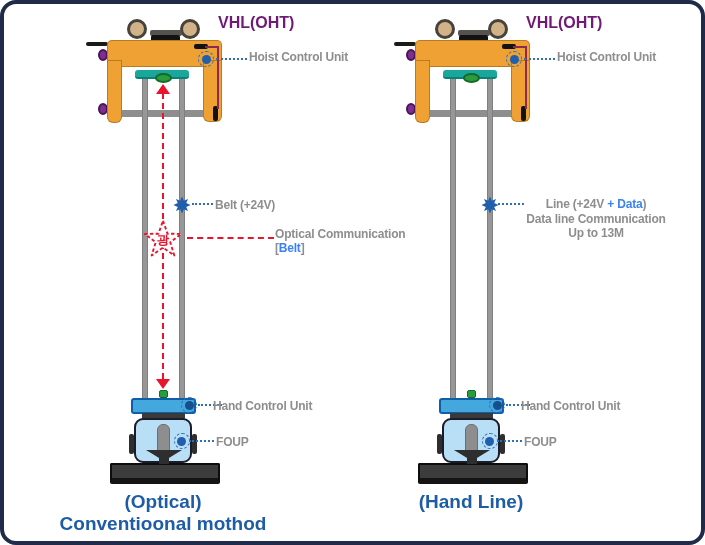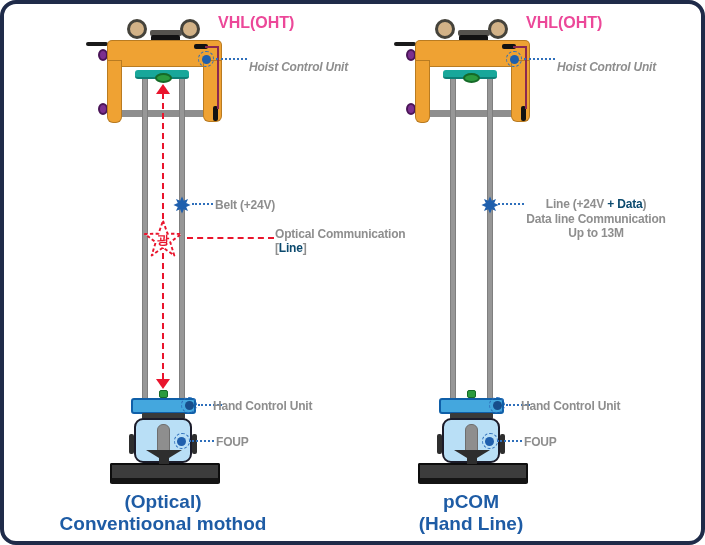--- a/index.html
+++ b/index.html
@@ -51,36 +51,36 @@
   .connector{left:142px;top:413px;width:43px;height:6px;background:#3A3A3A;border-radius:1px;}
   .base{left:110px;top:463px;width:110px;height:21px;background:#3C3C3C;border:2px solid #0D0D0D;border-bottom:6px solid #141414;border-radius:2px;}
   .foup{left:134px;top:418px;width:58px;height:45px;background:#B9DFF6;border:2px solid #1B1B29;border-radius:9px;}
   .handle{width:5px;height:20px;background:#2E2E2E;border-radius:2px;top:434px;}
   .hl{left:129px;} .hr{left:192px;}
   .gripper{left:157px;top:424px;width:13px;height:29px;background:#8E8E8E;border:1px solid #6E6E6E;border-radius:6px 6px 0 0;}
   .foup-arrow{left:146px;top:450px;width:0;height:0;border-left:18px solid transparent;border-right:18px solid transparent;border-top:11px solid #2E2E2E;}
   .foup-foot{left:159px;top:458px;width:10px;height:6px;background:#2E2E2E;}
 
   
-  .title{left:218px;top:14px;font:700 16px "Liberation Sans",sans-serif;color:#ec4899;white-space:nowrap;}
+  .title{left:218px;top:14px;font:700 16px "Liberation Sans",sans-serif;color:#701a75;white-space:nowrap;}
   .lbl{font:700 12px "Liberation Sans",sans-serif;color:#8E8E8E;white-space:nowrap;letter-spacing:-.2px;}
   .dotline{border-top:2px dotted #2E6FBB;height:0;}
   .hoist-line{left:216px;top:58px;width:31px;}
-  .hoist-lbl{left:249px;top:60px;font-style:italic;}
+  .hoist-lbl{left:249px;top:50px;}
   .beltL-line{left:192px;top:203px;width:21px;}
   .beltL-lbl{left:215px;top:198px;}
   .red-dash{left:187px;top:237px;width:87px;border-top:2px dashed #E9152D;height:0;}
   .optical-block{left:275px;top:227px;width:132px;text-align:left;line-height:14px;}
   .beltR-line{left:190px;top:203px;width:26px;}
   .beltR-block{left:212px;top:197px;width:152px;text-align:center;line-height:14.5px;}
   .hand-line{left:198px;top:404px;width:24px;}
   .hand-lbl{left:213px;top:399px;}
   .foup-line{left:189px;top:440px;width:25px;}
   .foup-lbl{left:216px;top:435px;}
-  .red{color:#0c4a6e;}
+  .red{color:#3b82f6;}
   .caption{left:23px;top:491px;width:280px;text-align:center;font:700 19px "Liberation Sans",sans-serif;
            color:#1E5CA5;line-height:22px;white-space:nowrap;}
 </style>
 </head>
 <body>
 
 <div id="stage">
   <div class="frame"></div>
 
   <section class="diagram" id="dLeft">
@@ -135,21 +135,21 @@
     <div class="abs ring foup-ring"></div>
     <div class="abs dot foup-dot"></div>
 
     <div class="abs dotline hoist-line"></div>
     <div class="abs lbl hoist-lbl">Hoist Control Unit</div>
     <div class="abs dotline beltL-line"></div>
     <div class="abs lbl beltL-lbl">Belt (+24V)</div>
     <div class="abs red-dash"></div>
     <div class="abs lbl optical-block">
       <div>Optical Communication</div>
-      <div><span>[</span><span class="red">Line</span><span>]</span></div>
+      <div><span>[</span><span class="red">Belt</span><span>]</span></div>
     </div>
     <div class="abs dotline hand-line"></div>
     <div class="abs lbl hand-lbl">Hand Control Unit</div>
     <div class="abs dotline foup-line"></div>
     <div class="abs lbl foup-lbl">FOUP</div>
 
     <div class="abs caption">
       <div>(Optical)</div>
       <div>Conventioonal mothod</div>
     </div>
@@ -206,17 +206,16 @@
       <div><span>Line (+24V </span><span class="red">+ Data</span><span>)</span></div>
       <div>Data line Communication</div>
       <div>Up to 13M</div>
     </div>
     <div class="abs dotline hand-line"></div>
     <div class="abs lbl hand-lbl">Hand Control Unit</div>
     <div class="abs dotline foup-line"></div>
     <div class="abs lbl foup-lbl">FOUP</div>
 
     <div class="abs caption">
-      <div>pCOM</div>
       <div>(Hand Line)</div>
     </div>
   </section>
 </div>
 
 </body></html>

